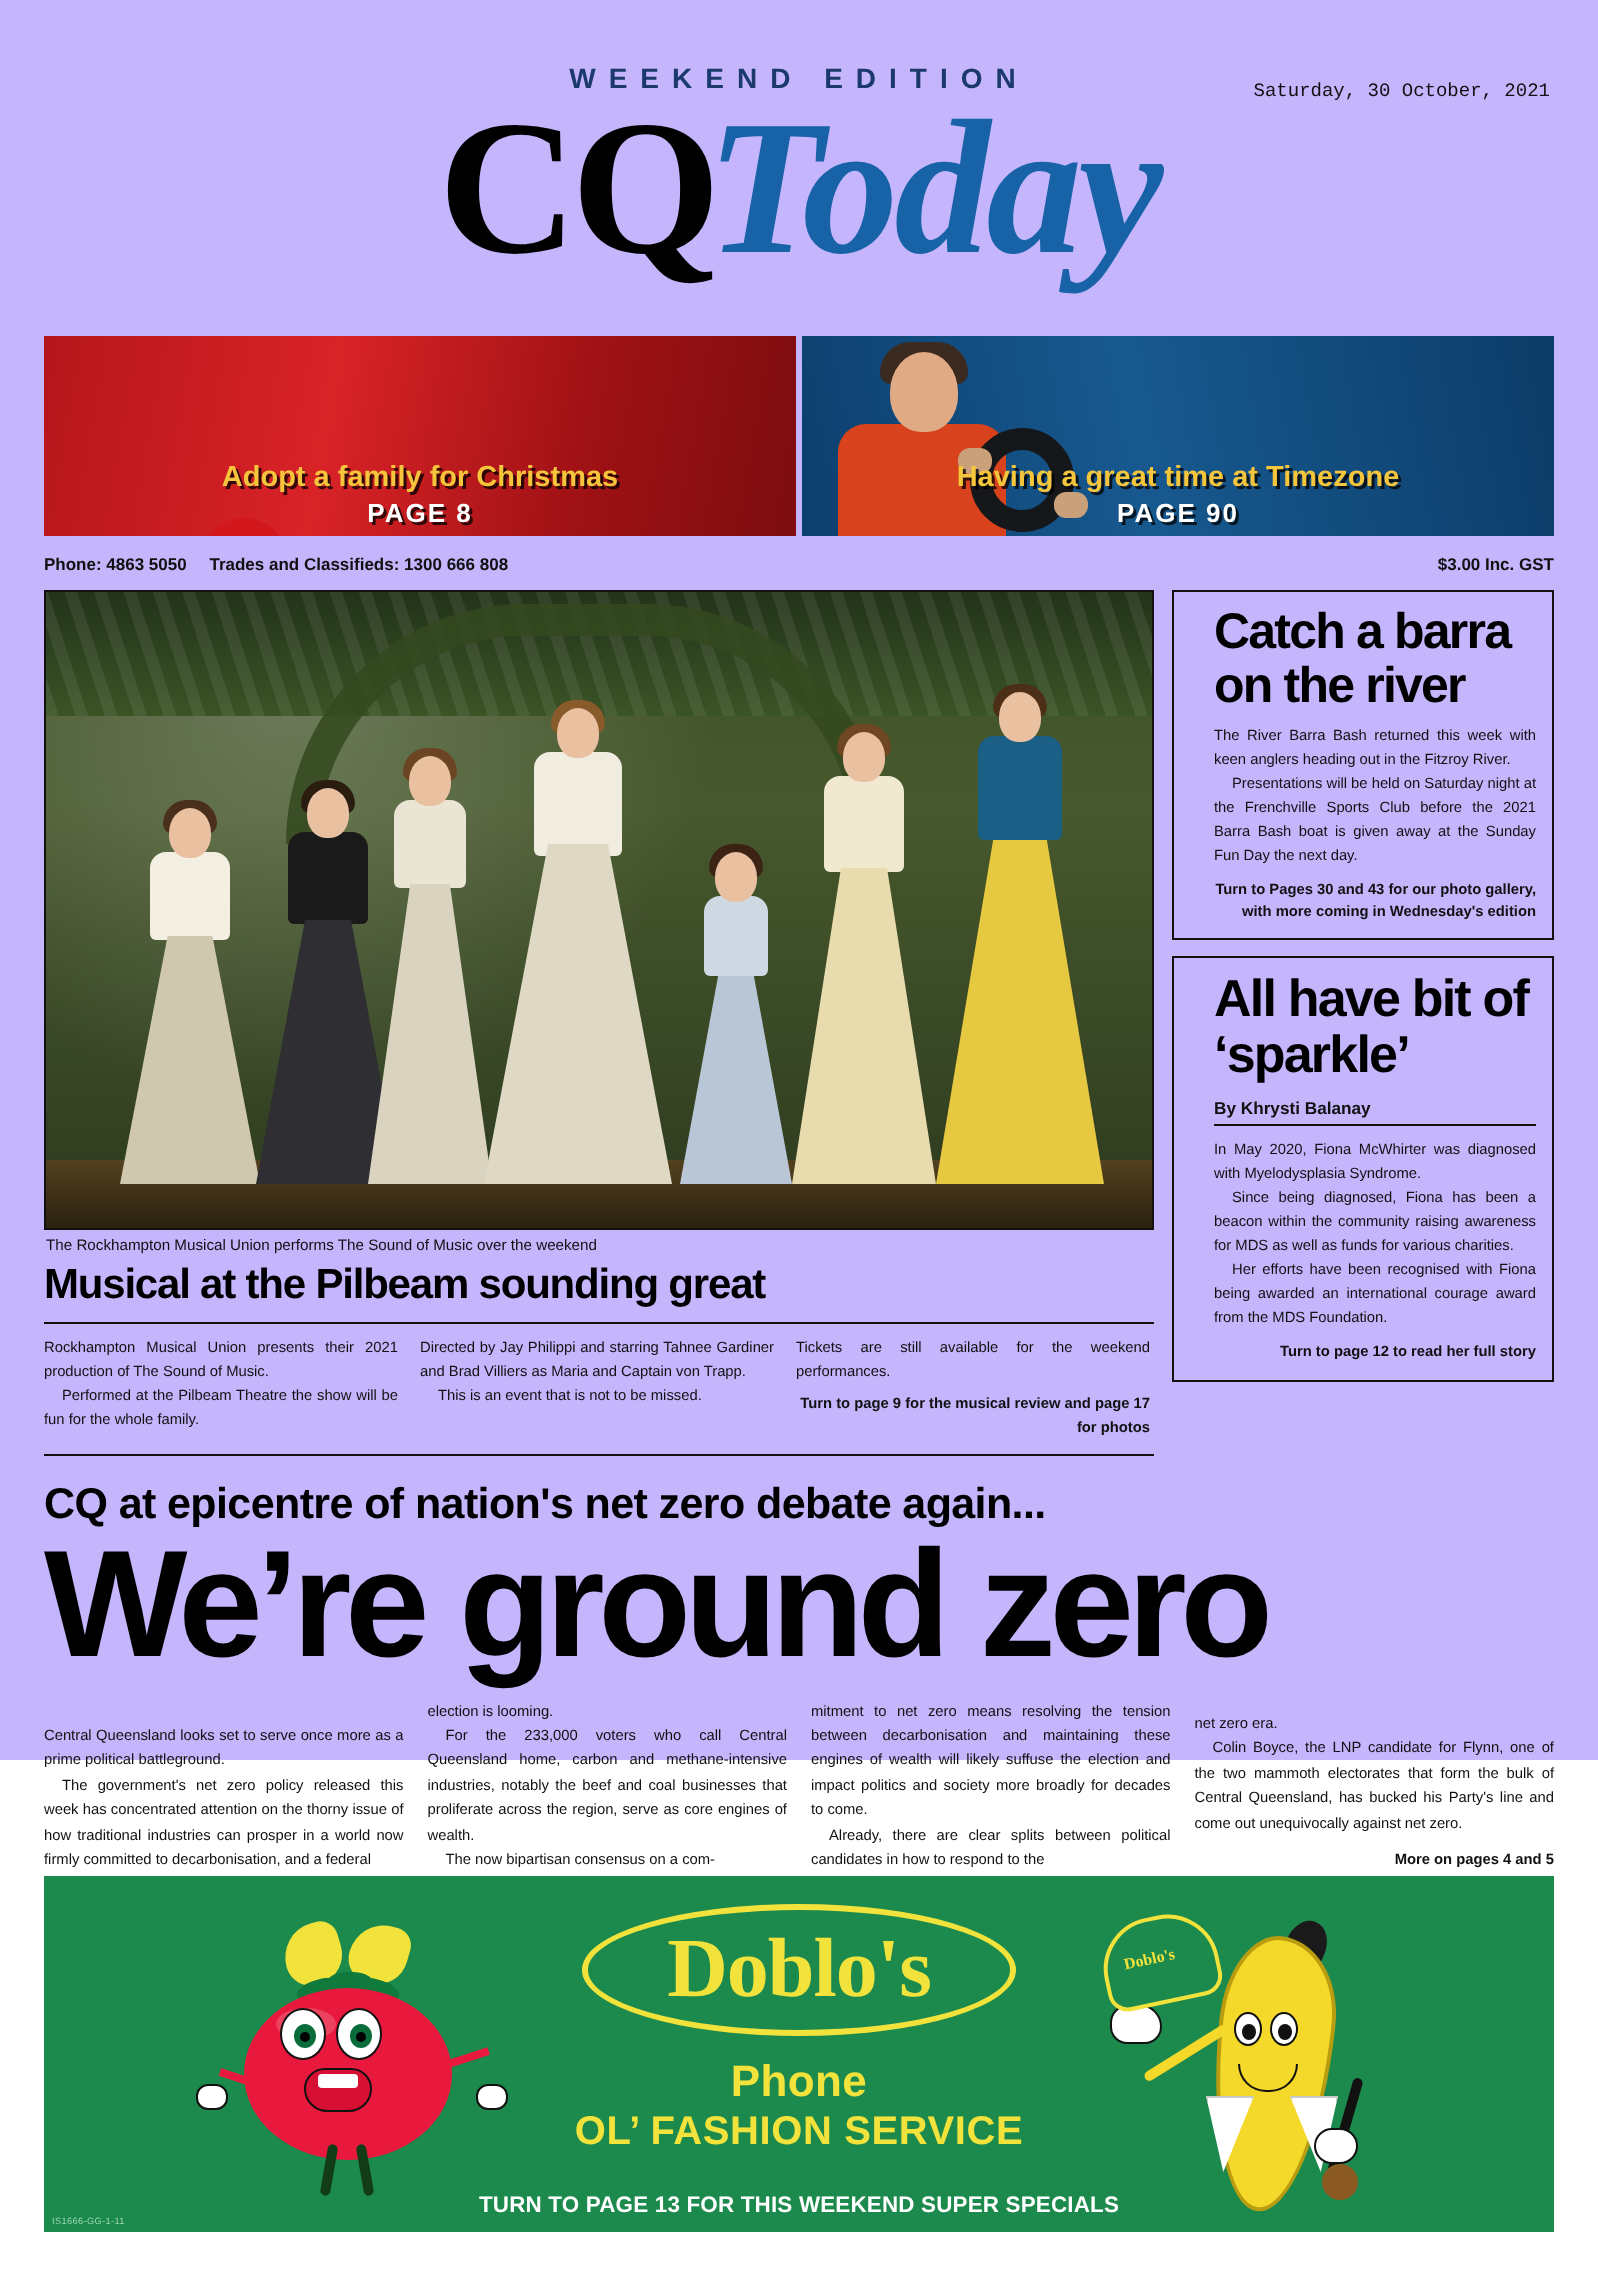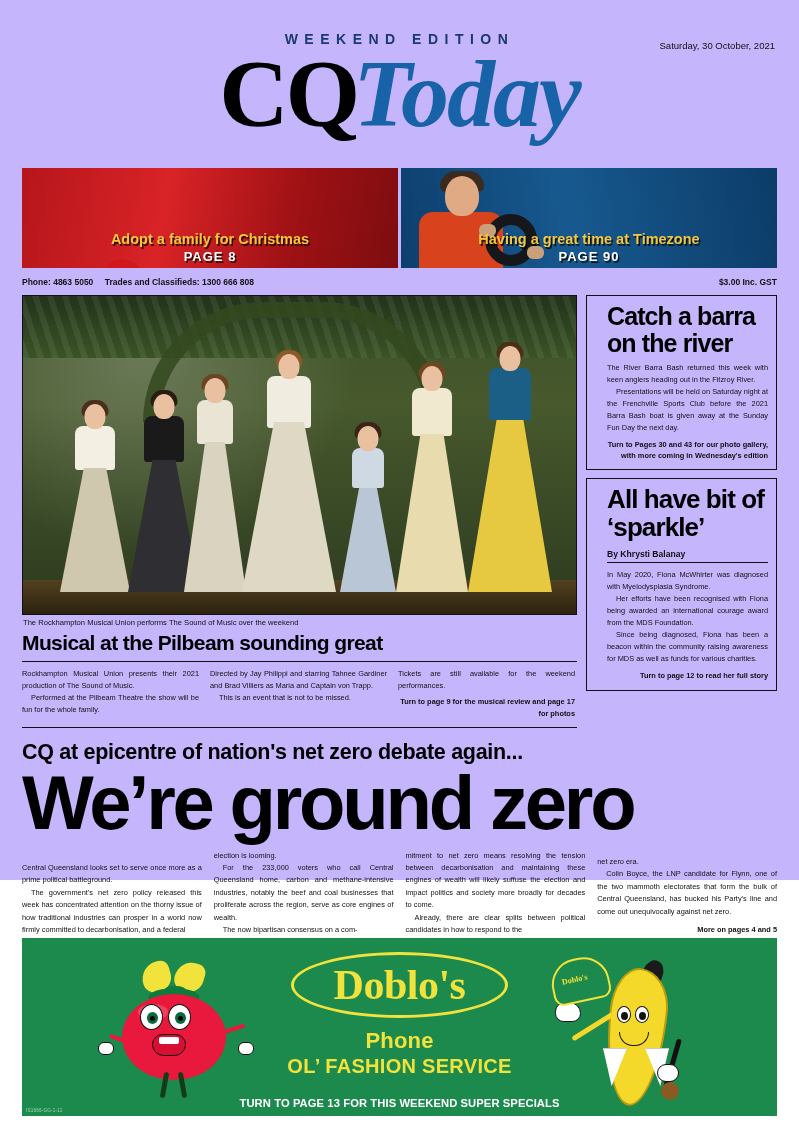--- a/index.html
+++ b/index.html
@@ -20,21 +20,21 @@
     position: absolute; top: 31px; left: 0; right: 0;
     text-align: center;
     font-family: "Liberation Sans", sans-serif;
     font-size: 14px; font-weight: bold;
     letter-spacing: 6.5px;
     color: #1b3a6b;
   }
   .issue-date {
     position: absolute; top: 40px; right: 24px;
     font-size: 9.5px; color: #111;
-    font-family: Liberation Sans, sans-serif;
+    font-family: Liberation Mono, monospace;
   }
   .logo-wrap {
     position: absolute; top: 46px; left: 0; right: 0;
     text-align: center; line-height: 1;
   }
   .logo-cq {
     font-family: "Liberation Serif", serif;
     font-weight: bold; font-size: 96px;
     color: #000; letter-spacing: -3px;
     vertical-align: baseline;
@@ -469,22 +469,22 @@
             <p>Presentations will be held on Saturday night at the Frenchville Sports Club before the 2021 Barra Bash boat is given away at the Sunday Fun Day the next day.</p>
             <p class="rail-turn">Turn to Pages 30 and 43 for our photo gallery, with more coming in Wednesday's edition</p>
           </div>
         </div>
 
         <div class="rail-story">
           <div class="rail-head sparkle">All have bit of ‘sparkle’</div>
           <div class="byline">By Khrysti Balanay</div>
           <div class="rail-body">
             <p>In May 2020, Fiona McWhirter was diagnosed with Myelodysplasia Syndrome.</p>
+            <p>Since being diagnosed, Fiona has been a beacon within the community raising awareness for MDS as well as funds for various charities.</p>
             <p>Her efforts have been recognised with Fiona being awarded an international courage award from the MDS Foundation.</p>
-            <p>Since being diagnosed, Fiona has been a beacon within the community raising awareness for MDS as well as funds for various charities.</p>
             <p class="rail-turn">Turn to page 12 to read her full story</p>
           </div>
         </div>
       </div>
     </div>
 
     <div class="lead">
       <div class="kicker">CQ at epicentre of nation's net zero debate again...</div>
       <div class="mega">We’re ground zero</div>
 

